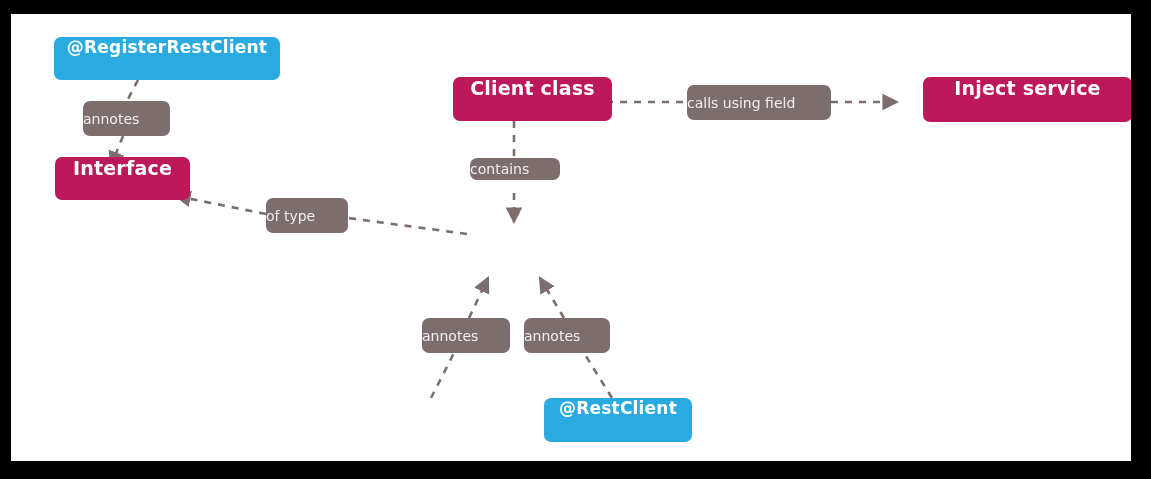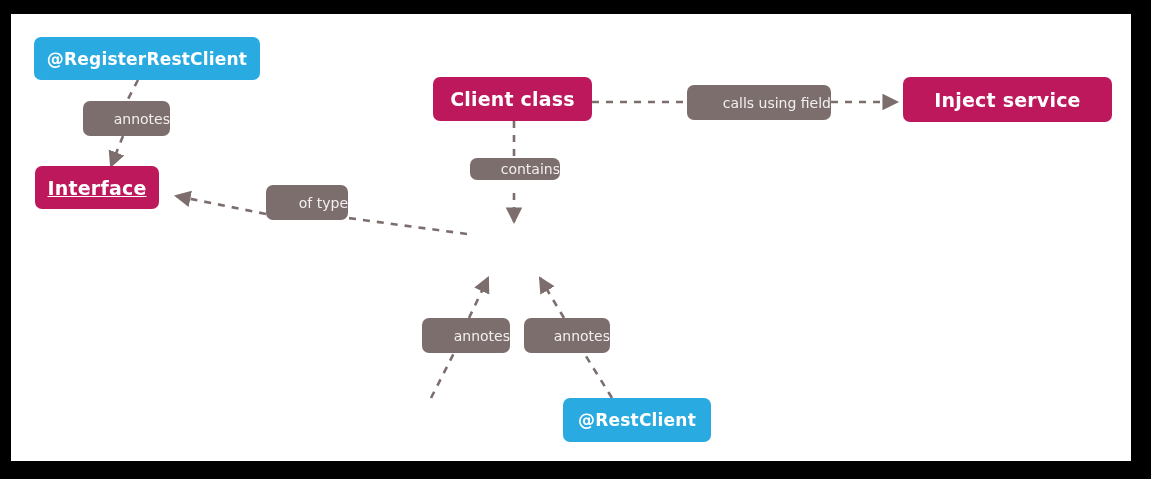--- a/index.html
+++ b/index.html
@@ -32,43 +32,43 @@
   svg#edges {
     position: absolute;
     left: 0; top: 0;
     width: 1120px;
     height: 447px;
     overflow: visible;
   }
   .node {
     position: absolute;
     display: flex;
-    align-items: center;
     justify-content: center;
     box-sizing: border-box;
     border-radius: 7px;
     color: #ffffff;
     font-weight: bold;
     letter-spacing: 0.2px;
     white-space: nowrap;
     z-index: 3;
+    margin-left: 20px;
   }
   .node.red {
     background: #be185d;
     font-size: 19px;
   }
   .node.blue {
     background: #29ABE2;
     font-size: 17px;
   }
   .edge-label {
     position: absolute;
     display: flex;
     align-items: center;
-    justify-content: flex-end;
+    justify-content: flex-start;
     box-sizing: border-box;
     border-radius: 7px;
     background: #7D6E6E;
     color: #f2efef;
     font-size: 14px;
     font-weight: normal;
     white-space: nowrap;
     z-index: 4;
   }
 </style>
@@ -110,51 +110,51 @@
         <path d="M601,384 L573,339"></path>
 
         <path d="M553,304 L529,264" marker-end="url(#arrow)"></path>
       </g>
     </svg>
 
     <div class="node blue" style="left:23px; top:23px; width:226px; height:43px;">
       <span>@RegisterRestClient</span>
     </div>
 
-    <div class="node red" style="left:24px; top:152px; width:124px; height:43px;text-decoration:underline;">
+    <div class="node red" style="left:24px; top:143px; width:135px; height:43px;">
       <span>Interface</span>
     </div>
 
     <div class="node red" style="left:422px; top:63px; width:159px; height:44px;">
       <span>Client class</span>
     </div>
 
     <div class="node red" style="left:892px; top:63px; width:209px; height:45px;">
       <span>Inject service</span>
     </div>
 
 
 
-    <div class="node blue" style="left:552px; top:384px; width:148px; height:44px;">
+    <div class="node blue" style="left:513px; top:384px; width:148px; height:44px;">
       <span>@RestClient</span>
     </div>
 
     <div class="edge-label" style="left:72px; top:87px; width:87px; height:35px;">
       <span>annotes</span>
     </div>
 
     <div class="edge-label" style="left:676px; top:71px; width:144px; height:35px;">
       <span>calls using field</span>
     </div>
 
     <div class="edge-label" style="left:459px; top:144px; width:90px; height:22px;">
       <span>contains</span>
     </div>
 
-    <div class="edge-label" style="left:255px; top:171px; width:82px; height:35px;">
+    <div class="edge-label" style="left:255px; top:184px; width:82px; height:35px;">
       <span>of type</span>
     </div>
 
     <div class="edge-label" style="left:411px; top:304px; width:88px; height:35px;">
       <span>annotes</span>
     </div>
 
     <div class="edge-label" style="left:513px; top:304px; width:86px; height:35px;">
       <span>annotes</span>
     </div>

